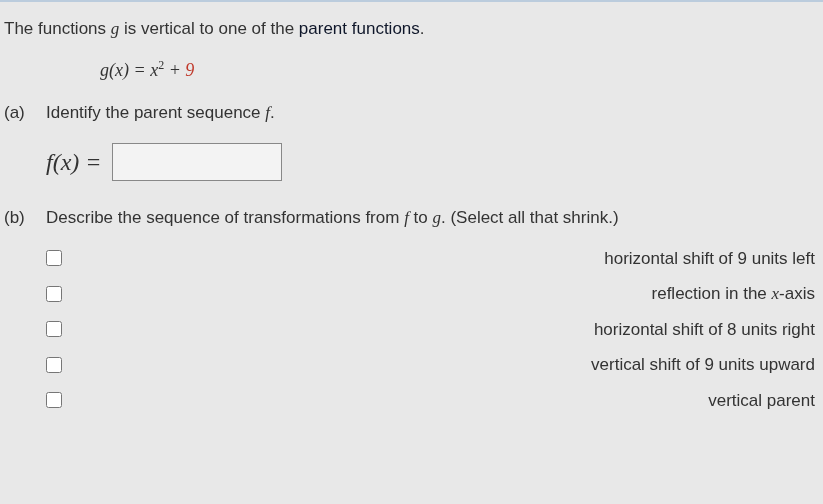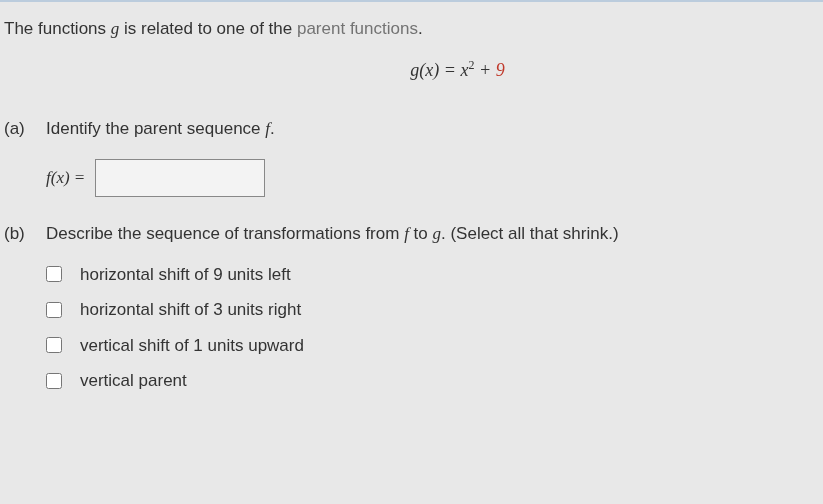--- a/index.html
+++ b/index.html
@@ -7,76 +7,76 @@
     font-family: "Helvetica Neue", Arial, sans-serif;
     font-size: 17px;
     color: #333;
     background: #e8e8e8;
     width: 823px;
     height: 504px;
     padding: 14px 8px 14px 4px;
     line-height: 1.5;
     border-top: 2px solid #bcd;
   }
-  .link { color: #737373; }
+  .link { color: #0f172a; }
   .constant { color: #c0392b; }
   .intro { margin-bottom: 12px; color: #333; }
   .equation-block {
-    margin: 14px 0 32px 96px;
+    margin: 14px 0 16px 96px;
     font-style: italic;
     font-family: Georgia, 'Times New Roman', serif;
     font-size: 18px;
     color: #333;
-    text-align: center;
   }
   .sup { font-size: 12px; vertical-align: super; font-style: normal; }
   .part { margin-bottom: 24px; }
   .part-header { display: flex; gap: 14px; color: #333; }
   .part-label { min-width: 28px; }
   .answer-row {
     display: flex;
     align-items: center;
     gap: 10px;
     margin: 18px 0 8px 42px;
   }
   .fx-label {
     font-style: italic;
     font-family: Georgia, 'Times New Roman', serif;
-    font-size: 17px;
+    font-size: 24px;
   }
   input.answer-box {
     width: 170px;
     height: 38px;
     border: 1px solid #888;
     background: #f3f3f3;
     font-size: 16px;
     padding: 0 6px;
   }
   .options { margin: 10px 0 0 42px; }
   .option-row {
     display: flex;
     align-items: center;
     gap: 18px;
     padding: 5px 0;
     color: #333;
+    justify-content: space-between;
   }
   input[type="checkbox"] {
     width: 16px;
     height: 16px;
     border: 1px solid #888;
     background: #fff;
     cursor: pointer;
   }
   .ital { font-style: italic; font-family: Georgia, 'Times New Roman', serif; }
 </style>
 </head>
 <body>
 
 <div class="intro">
-  <span>The functions </span><span class="ital">g</span><span> is related to one of the </span><span class="link">parent functions</span><span>.</span>
+  <span>The functions </span><span class="ital">g</span><span> is vertical to one of the </span><span class="link">parent functions</span><span>.</span>
 </div>
 
 <div class="equation-block">
   <span>g</span><span>(</span><span>x</span><span>) = </span><span>x</span><span class="sup">2</span><span> + </span><span class="constant">9</span>
 </div>
 
 <div class="part">
   <div class="part-header">
     <span class="part-label">(a)</span>
     <span>
@@ -98,24 +98,28 @@
       <span>Describe the sequence of transformations from </span><span class="ital">f</span><span> to </span><span class="ital">g</span><span>. (Select all that shrink.)</span>
     </span>
   </div>
   <div class="options">
     <label class="option-row">
       <input type="checkbox" style="">
       <span>horizontal shift of 9 units left</span>
     </label>
     <label class="option-row">
       <input type="checkbox" style="">
-      <span>horizontal shift of 3 units right</span>
+      <span>reflection in the <span class="ital">x</span>-axis</span>
     </label>
     <label class="option-row">
       <input type="checkbox" style="">
-      <span>vertical shift of 1 units upward</span>
+      <span>horizontal shift of 8 units right</span>
+    </label>
+    <label class="option-row">
+      <input type="checkbox" style="">
+      <span>vertical shift of 9 units upward</span>
     </label>
     <label class="option-row">
       <input type="checkbox" style="">
       <span>vertical parent</span>
     </label>
   </div>
 </div>
 
 </body></html>

